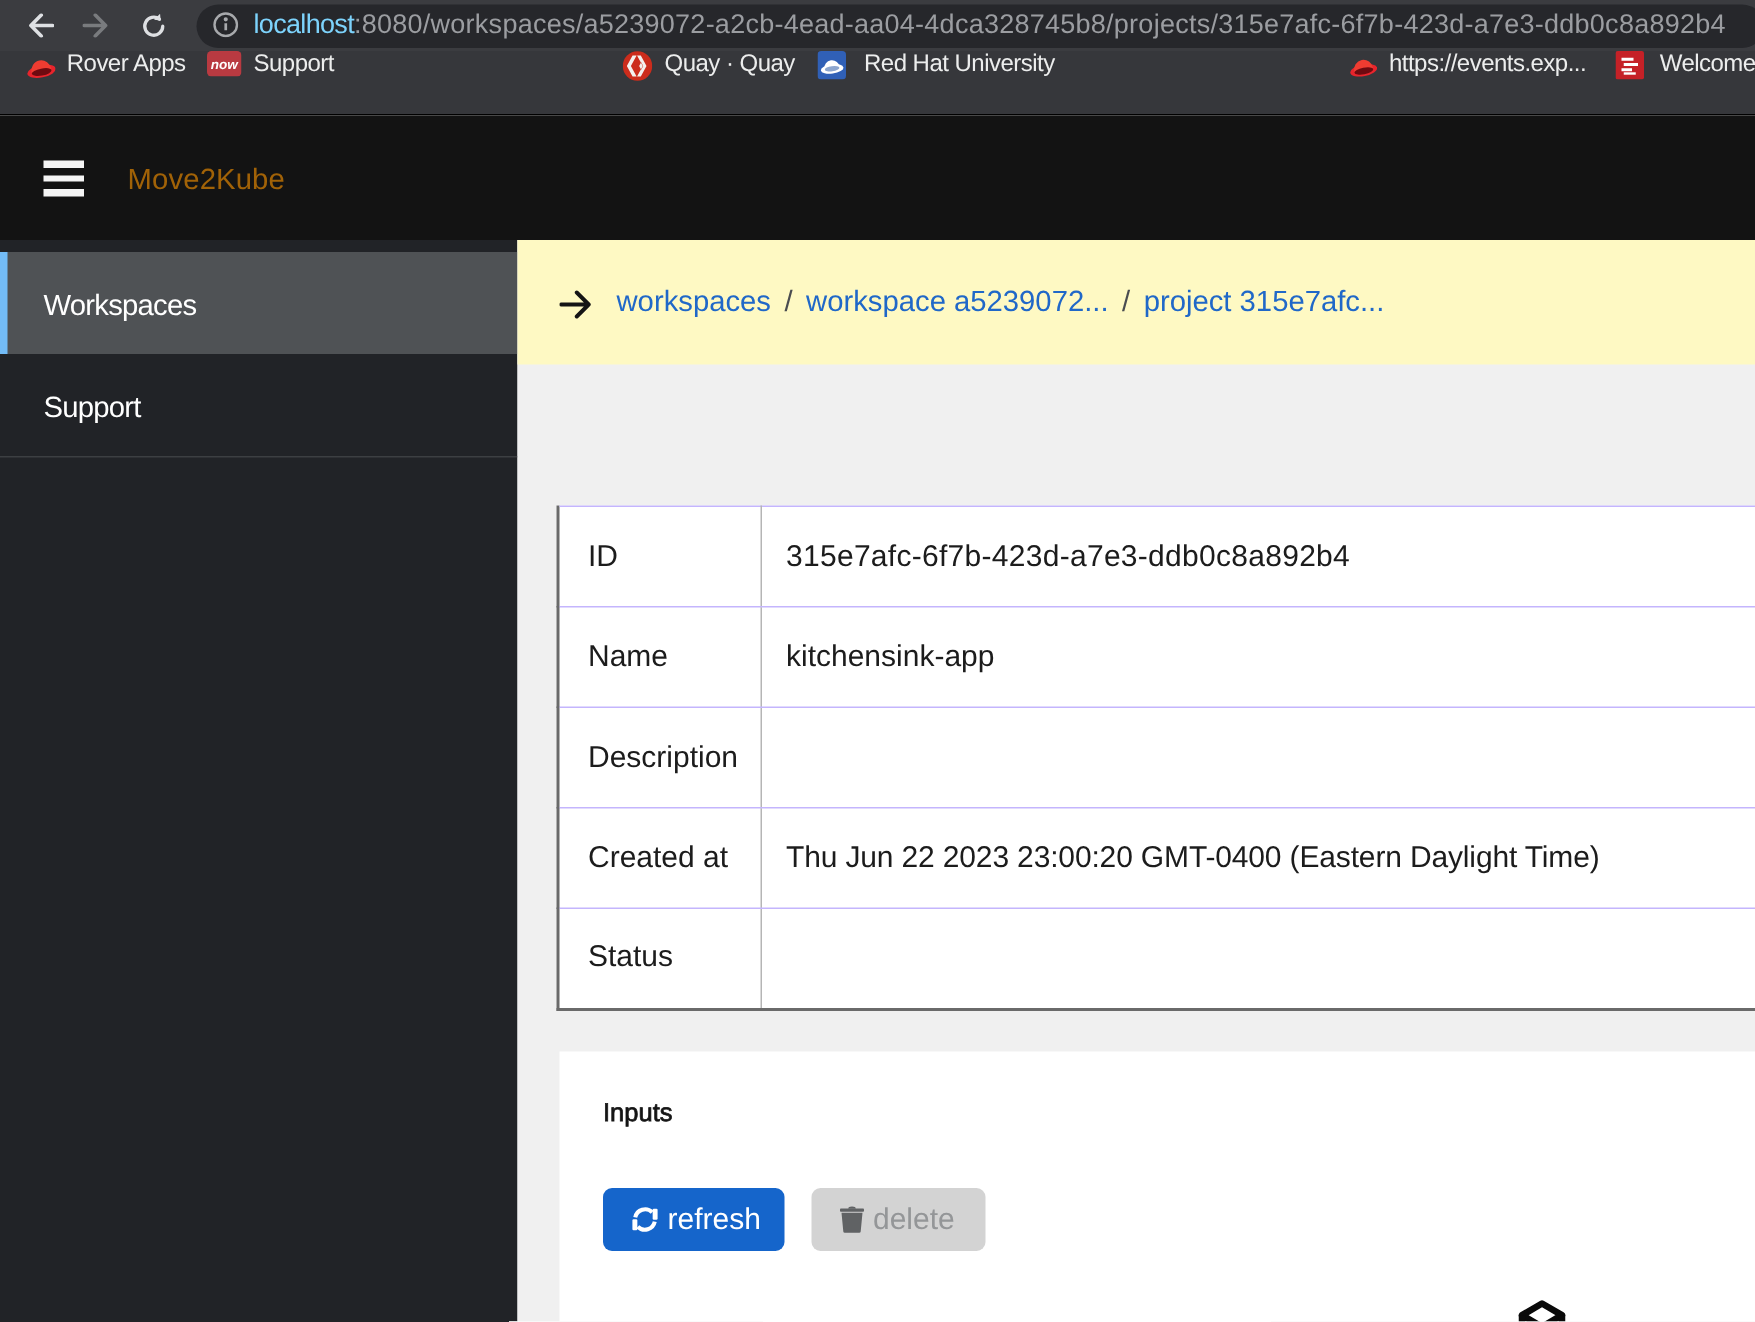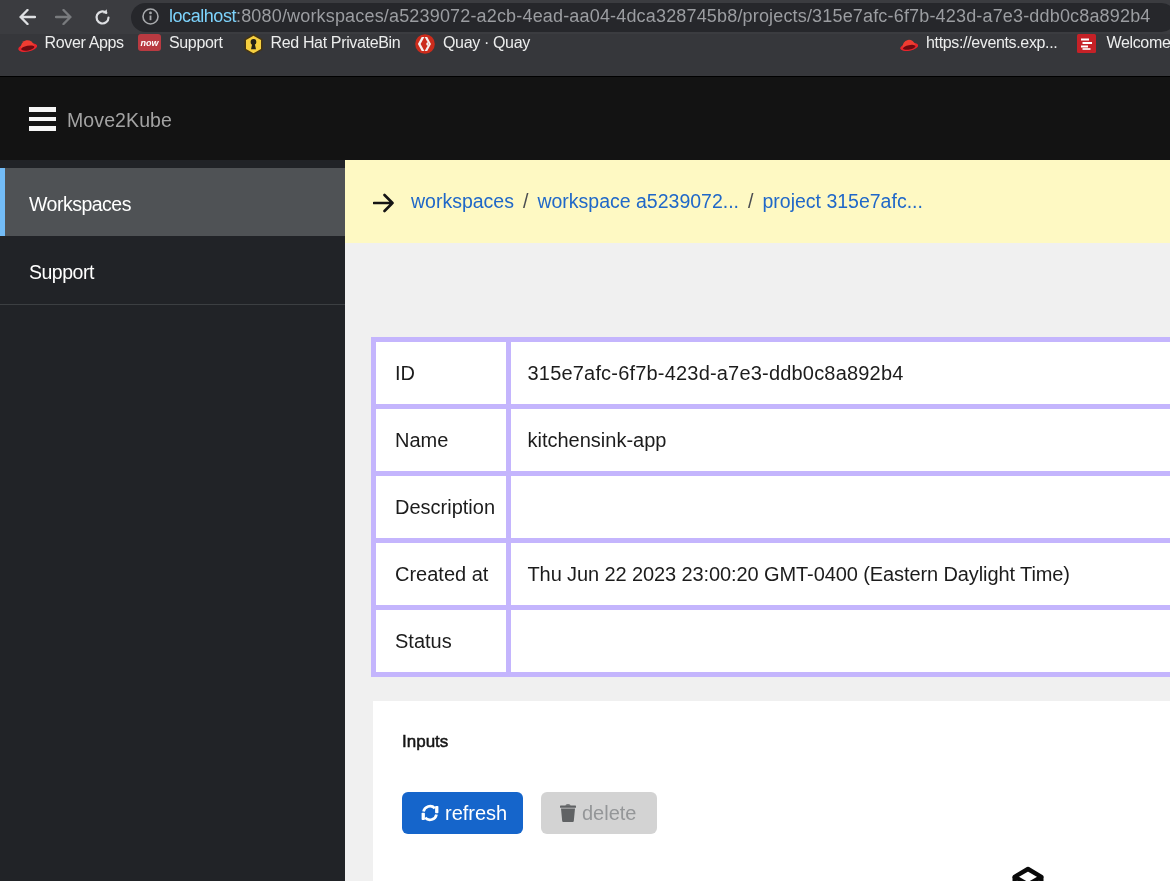--- a/index.html
+++ b/index.html
@@ -15,40 +15,40 @@
   #urltext span { letter-spacing:0.17px;text-align:center; }
   #bookmarks { left:0; top:34px; width:1170px; height:42px; background:#36373b; }
   .bm { position:absolute; top:0; height:42px; display:flex; align-items:flex-start; }
   .bm .txt { color:#eceded; font-size:16px; letter-spacing:-0.35px; white-space:nowrap; }
   #blackline { left:0; top:76px; width:1170px; height:1px; background:#000; }
 
   
   #masthead { left:0; top:77px; width:1170px; height:83px; background:#131313; }
   #burger { left:29px; top:30px; width:27px; height:24px; }
   #burger div { position:absolute; left:0; width:27px; height:4.8px; background:#f5f5f5; }
-  #m2k { left:67px; top:2px; height:83px; line-height:83px; font-size:19.5px; color:#a3a3a3; letter-spacing:0.1px; }
+  #m2k { left:85px; top:2px; height:83px; line-height:83px; font-size:19.5px; color:#a16207; letter-spacing:0.1px; }
 
   
   #sidebar { left:0; top:160px; width:345px; height:721px; background:#212327; }
   .navitem { position:absolute; left:0; width:345px; height:68px; line-height:73px; color:#fff; font-size:19.5px; letter-spacing:-0.5px; padding-left:29px; }
   #nav-ws { top:8px; background:#4f5255; border-left:5px solid #73bcf7; padding-left:24px; }
   #nav-sup { top:76px; }
   #navdiv { left:0; top:144px; width:345px; height:1px; background:#3c3f42; }
 
   
   #main { left:345px; top:160px; width:825px; height:721px; background:#f0f0f0; }
   #crumbbar { position:absolute; left:0; top:0; width:904px; height:83px; background:#fef9c3; }
   #crumbs { position:absolute; left:66px; top:0; height:83px; line-height:83px; font-size:19.5px; white-space:nowrap; }
   #crumbs a { color:#2068c8; text-decoration:none; }
   #crumbs .sep { color:#4a4d50; padding:0 9px; }
 
   #heading { position:absolute; left:26px; top:117px; font-size:29px; color:#151515; letter-spacing:0.2px; -webkit-text-stroke:0.5px #151515; white-space:nowrap; }
 
   #dtable { position:absolute; left:26px; top:177px; width:902px; border-collapse:collapse; background:#fff; border-left:2px solid #6a6a6a; border-bottom:2px solid #6a6a6a; border-top:1px solid #d9d9d9; }
-  #dtable td { border:5px solid #c4b5fd; height:67px; font-size:20px; color:#1c1c1c; vertical-align:middle; }
+  #dtable td { border:1px solid #c4b5fd; height:67px; font-size:20px; color:#1c1c1c; vertical-align:middle; }
   #dtable td.lab { width:135px; padding-left:19px; border-right:1px solid #b5b5b5; }
   #dtable td.val { padding-left:16.5px; }
 
   #card { position:absolute; left:28px; top:541px; width:900px; height:260px; background:#fff; }
   #inputs-h { position:absolute; left:29px; top:31px; font-size:17px; color:#151515; -webkit-text-stroke:0.5px #151515; }
   .btn { position:absolute; top:91px; height:42px; border-radius:6px; display:flex; align-items:center; font-size:20px; }
   #btn-refresh { left:29px; width:121px; background:#1565cb; color:#fff; padding-left:18px; }
   #btn-refresh svg { margin-right:5px; }
   #btn-delete { left:168px; width:116px; background:#d3d3d3; color:#949698; padding-left:19px; }
   #btn-delete svg { margin-right:6px; }
@@ -89,35 +89,38 @@
         </svg>
         <span class="txt">Rover Apps</span>
       </div>
     <div class="bm" style="left:138px">
         <svg width="23" height="17" viewBox="0 0 23 17" style="margin-right:8px">
           <rect width="23" height="17" rx="3" fill="#b93a41"></rect>
           <text x="11.5" y="12" font-size="9" font-style="italic" font-weight="bold" fill="#fff" text-anchor="middle" font-family="Liberation Sans">now</text>
         </svg>
         <span class="txt">Support</span>
       </div>
-    <div class="bm" style="left:243.5px">
-        <svg width="19" height="21" viewBox="0 0 19 21" style="margin-right:8px">
-          <polygon points="9.5,0.8 17.8,5.6 17.8,15.4 9.5,20.2 1.2,15.4 1.2,5.6" fill="#f6cf3f" stroke="#453413" stroke-width="1.6"></polygon>
-          <circle cx="9.5" cy="8" r="2.9" fill="#242018"></circle>
-          <path d="M8.3 9.5 L10.7 9.5 L12 15.3 L7 15.3 Z" fill="#242018"></path>
-        </svg>
-        <span class="txt">Red Hat PrivateBin</span>
-      </div>
     <div class="bm" style="left:415px">
         <svg width="20" height="20" viewBox="0 0 20 20" style="margin-right:8px">
           <circle cx="10" cy="10" r="9.8" fill="#cc2c1c"></circle>
           <polygon points="6.7,3 9.4,3 5.6,10 9.4,17 6.7,17 2.9,10" fill="#f4f0ee"></polygon>
           <path d="M12.2 3 L16 10 L12.2 17 L9.7 17 L13.5 10 L9.7 3 Z M12.45 7.5 L11.1 10 L12.45 12.5 L13.8 10 Z" fill="#f4f0ee" fill-rule="evenodd"></path>
         </svg>
         <span class="txt">Quay · Quay</span>
+      </div>
+    <div class="bm" style="left:545px">
+        <svg width="19" height="19" viewBox="0 0 19 19" style="margin-right:12px">
+          <rect width="19" height="19" rx="2.5" fill="#3060b7"></rect>
+          <g transform="rotate(-8 9.5 10)">
+            <ellipse cx="9.5" cy="12" rx="7.6" ry="3.1" fill="#fff"></ellipse>
+            <path d="M4.2 11.6 a5.3 5.4 0 0 1 10.6 0 Z" fill="#fff"></path>
+            <ellipse cx="9.5" cy="11.8" rx="4.9" ry="1.7" fill="#8da6cf"></ellipse>
+          </g>
+        </svg>
+        <span class="txt">Red Hat University</span>
       </div>
     <div class="bm" style="left:899px">
         <svg width="19" height="19" viewBox="0 0 20 20" style="margin-right:8px">
           <g transform="rotate(-11 10 10)">
             <ellipse cx="10" cy="13.6" rx="9.6" ry="4.1" fill="#e8242c"></ellipse>
             <path d="M3.2 13.4 a6.8 7.2 0 0 1 13.6 0 Z" fill="#ef3c31"></path>
             <path d="M3.3 14 a6.7 2.5 0 0 0 13.4 0 a6.7 2.2 0 0 0 -13.4 0 Z" fill="#6e0a10"></path>
           </g>
         </svg>
         <span class="txt">https://events.exp...</span>

